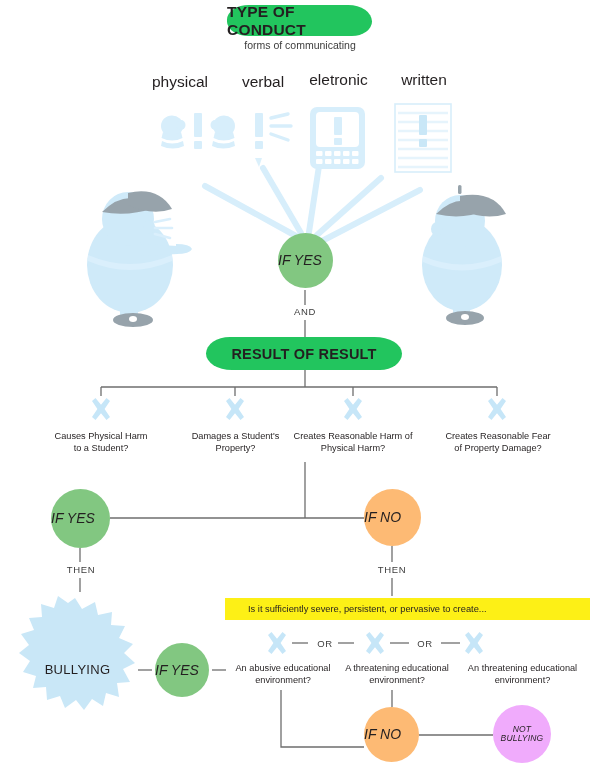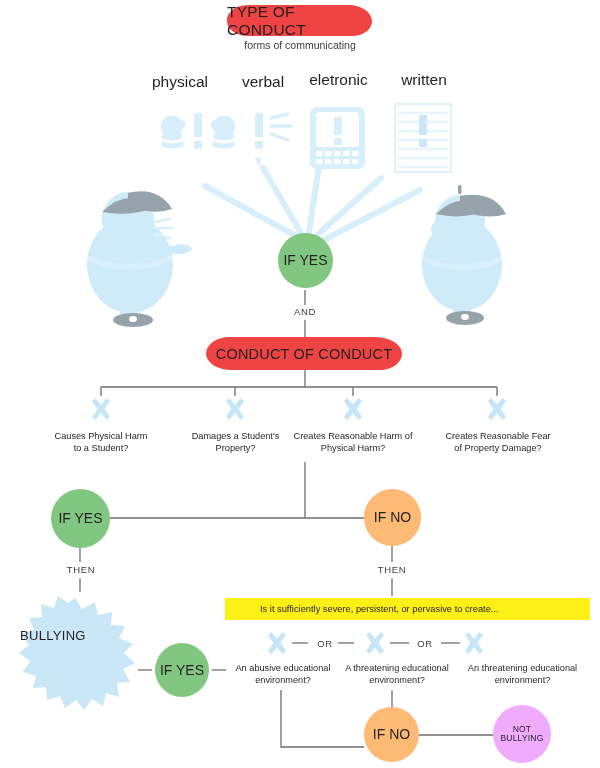--- a/index.html
+++ b/index.html
@@ -6,39 +6,39 @@
   body{
     width:600px;height:768px;position:relative;overflow:hidden;
     font-family:"Liberation Sans", sans-serif;
     color:#231f20;
   }
   .stage{position:absolute;inset:0;}
   .abs{position:absolute;}
 
   
   .pill{
-    position:absolute;background:#ef4444;border-radius:26px/22px;
-    display:flex;align-items:center;justify-content:center;
+    position:absolute;background:#22c55e;border-radius:26px/22px;
+    display:flex;align-items:center;justify-content:center;font-weight:bold;
   }
   .pill.top{left:227px;top:5px;width:145px;height:31px;
     border-radius:24px 26px 22px 24px/16px 18px 16px 16px;}
   .pill.top span{font-size:15.5px;letter-spacing:.2px;color:#231f20;}
   .subtitle{left:0;right:0;top:39px;text-align:center;font-size:10.5px;color:#3c3c3c;}
 
   .pill.result{left:206px;top:337px;width:196px;height:33px;
     border-radius:26px 30px 24px 28px/18px 18px 18px 18px;}
   .pill.result span{font-size:14.5px;letter-spacing:.2px;}
 
   
   .conduct-label{position:absolute;font-size:15.5px;color:#231f20;text-align:center;}
 
   
   .circle{
     position:absolute;border-radius:50%;
-    display:flex;align-items:center;justify-content:center;text-align:center;
+    display:flex;align-items:center;justify-content:flex-start;text-align:center;font-style:italic;
   }
   .c-green{background:#82c781;}
   .c-red{background:#fdba74;}
   .c-blue{background:#f0abfc;}
   .circle span{line-height:1.05;}
 
   .cy-main{left:278px;top:233px;width:55px;height:55px;}
   .cy-main span{font-size:14px;}
   .cy-left{left:51px;top:489px;width:59px;height:59px;}
   .cy-left span{font-size:14px;}
@@ -56,21 +56,21 @@
 
   
   .opt-cap{position:absolute;font-size:9.2px;line-height:1.28;text-align:center;color:#231f20;}
   .env-cap{position:absolute;font-size:9.2px;line-height:1.30;text-align:center;color:#231f20;}
 
   
   .hl{
     position:absolute;left:225px;top:598px;width:365px;height:22px;
     background:#fdf016;display:flex;align-items:center;
   }
-  .hl span{font-size:9.3px;padding-left:23px;color:#231f20;margin-left:12px;}
+  .hl span{font-size:9.3px;padding-left:23px;color:#231f20;}
 
   
   svg.layer{position:absolute;left:0;top:0;width:600px;height:768px;overflow:visible;}
 </style>
 </head>
 <body>
 
 <div class="stage">
 
   <svg class="layer" viewBox="0 0 600 768">
@@ -253,21 +253,21 @@
   <div class="conduct-label" style="left:296px;top:71px;width:85px;">eletronic</div>
   <div class="conduct-label" style="left:388px;top:71px;width:72px;">written</div>
 
   <div class="circle c-green cy-main">
     <span>IF YES</span>
   </div>
 
   <div class="conn-text" style="left:285px;top:306px;width:40px;">AND</div>
 
   <div class="pill result">
-    <span>CONDUCT OF CONDUCT</span>
+    <span>RESULT OF RESULT</span>
   </div>
 
   <div class="opt-cap" style="left:41px;top:431px;width:120px;">
     <div>Causes Physical Harm</div>
     <div>to a Student?</div>
   </div>
   <div class="opt-cap" style="left:178px;top:431px;width:115px;">
     <div>Damages a Student's</div>
     <div>Property?</div>
   </div>
@@ -287,21 +287,21 @@
     <span>IF NO</span>
   </div>
 
   <div class="conn-text" style="left:60px;top:564px;width:42px;">THEN</div>
   <div class="conn-text" style="left:371px;top:564px;width:42px;">THEN</div>
 
   <div class="hl">
     <span>Is it sufficiently severe, persistent, or pervasive to create...</span>
   </div>
 
-  <div class="abs" style="left:20px;top:628px;width:115px;text-align:left;font-size:13px;letter-spacing:.3px;">BULLYING</div>
+  <div class="abs" style="left:20px;top:662px;width:115px;text-align:center;font-size:13px;letter-spacing:.3px;">BULLYING</div>
 
   <div class="circle c-green cy-bottom">
     <span>IF YES</span>
   </div>
 
   <div class="conn-text" style="left:310px;top:638px;width:30px;">OR</div>
   <div class="conn-text" style="left:410px;top:638px;width:30px;">OR</div>
 
   <div class="env-cap" style="left:224px;top:663px;width:118px;">
     <div>An abusive educational</div>

